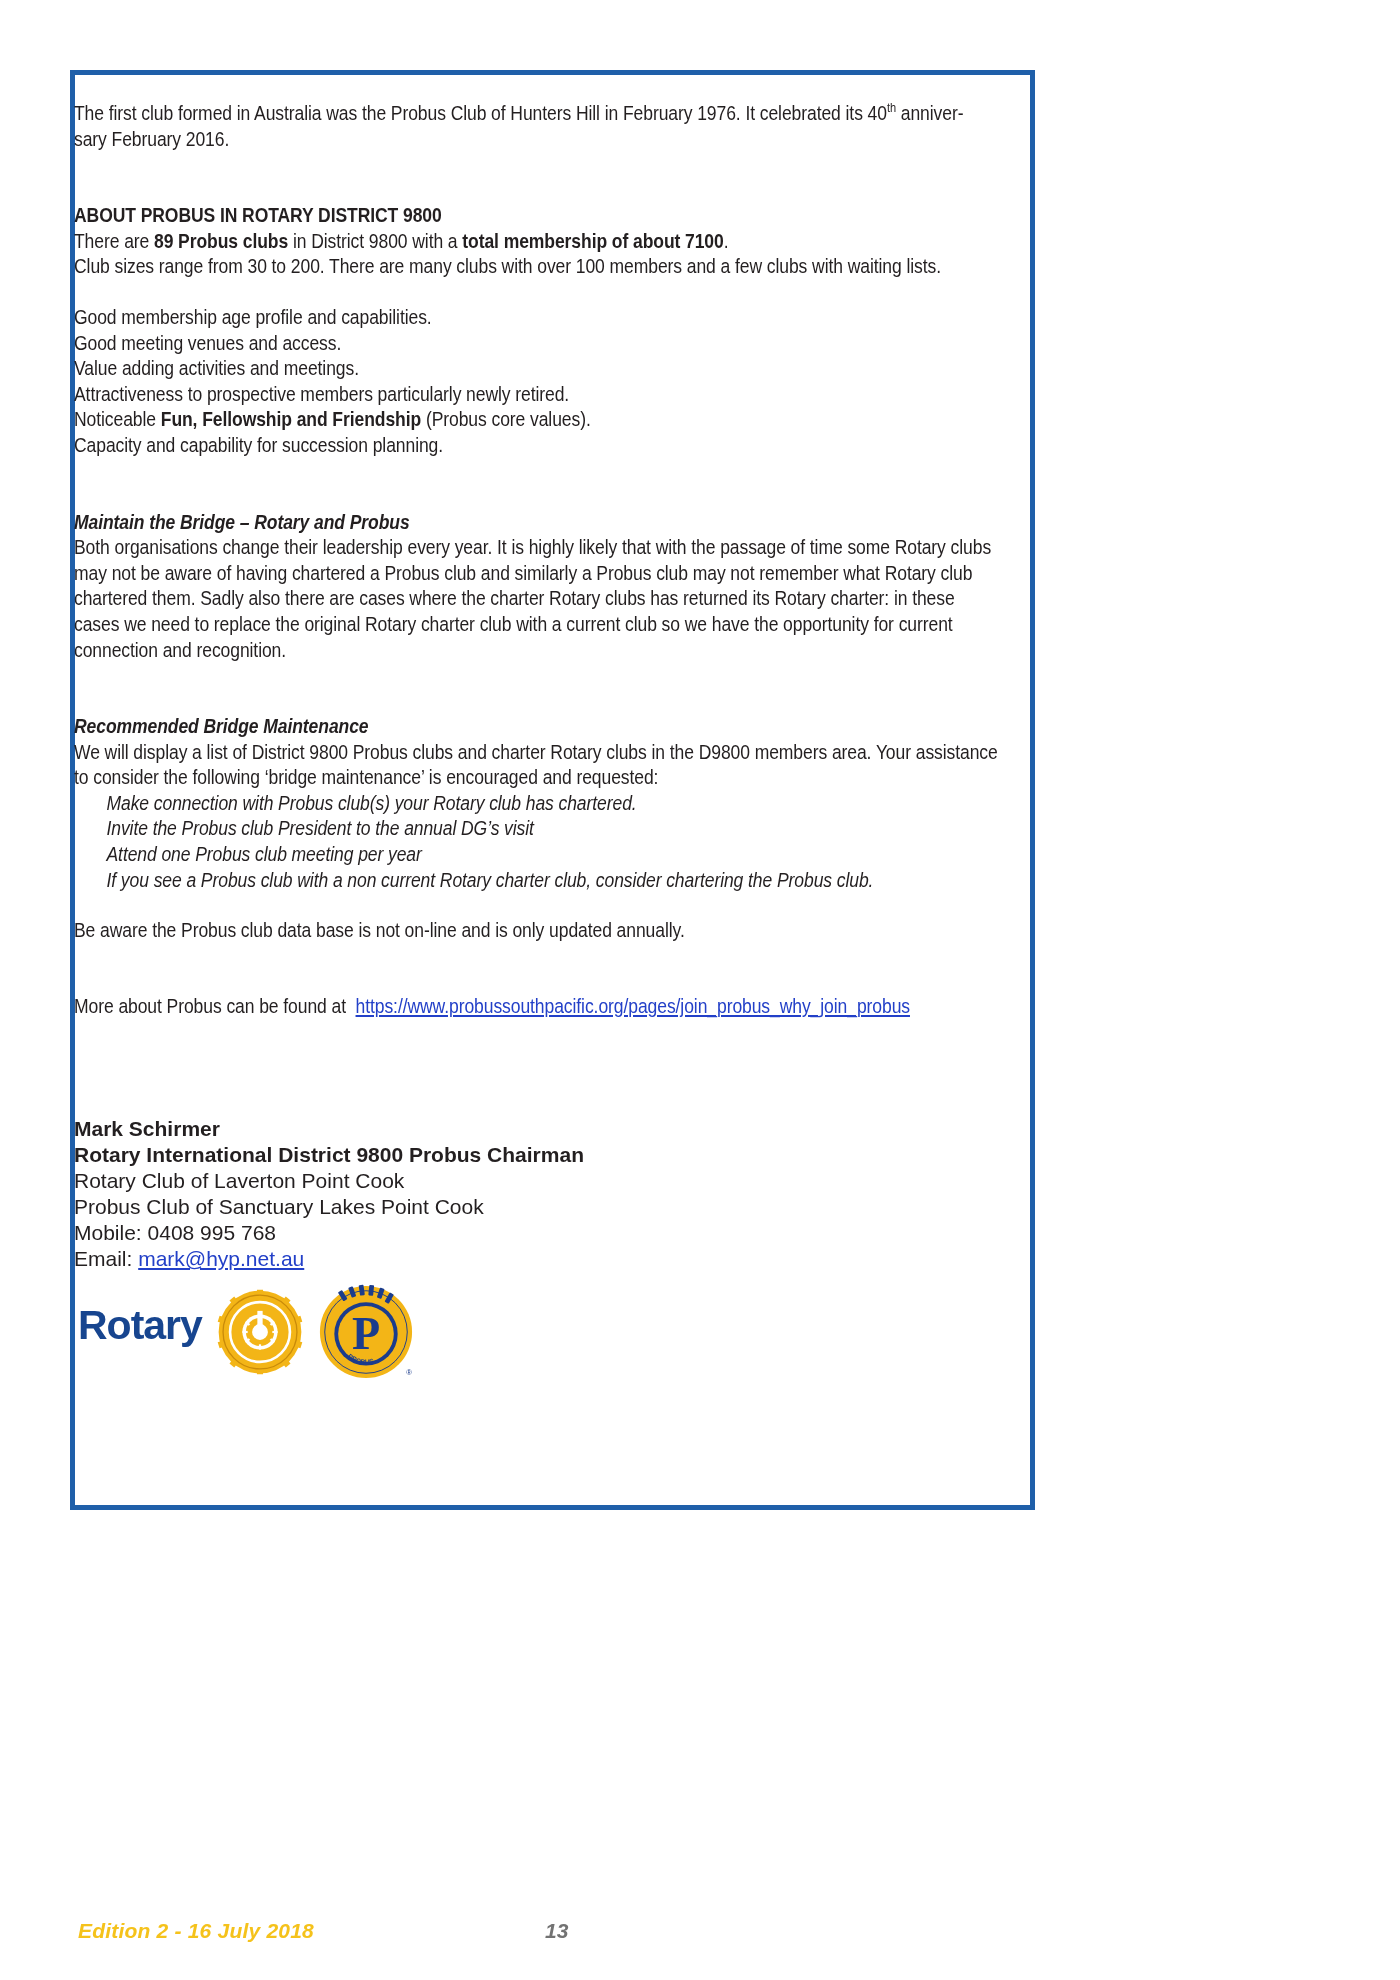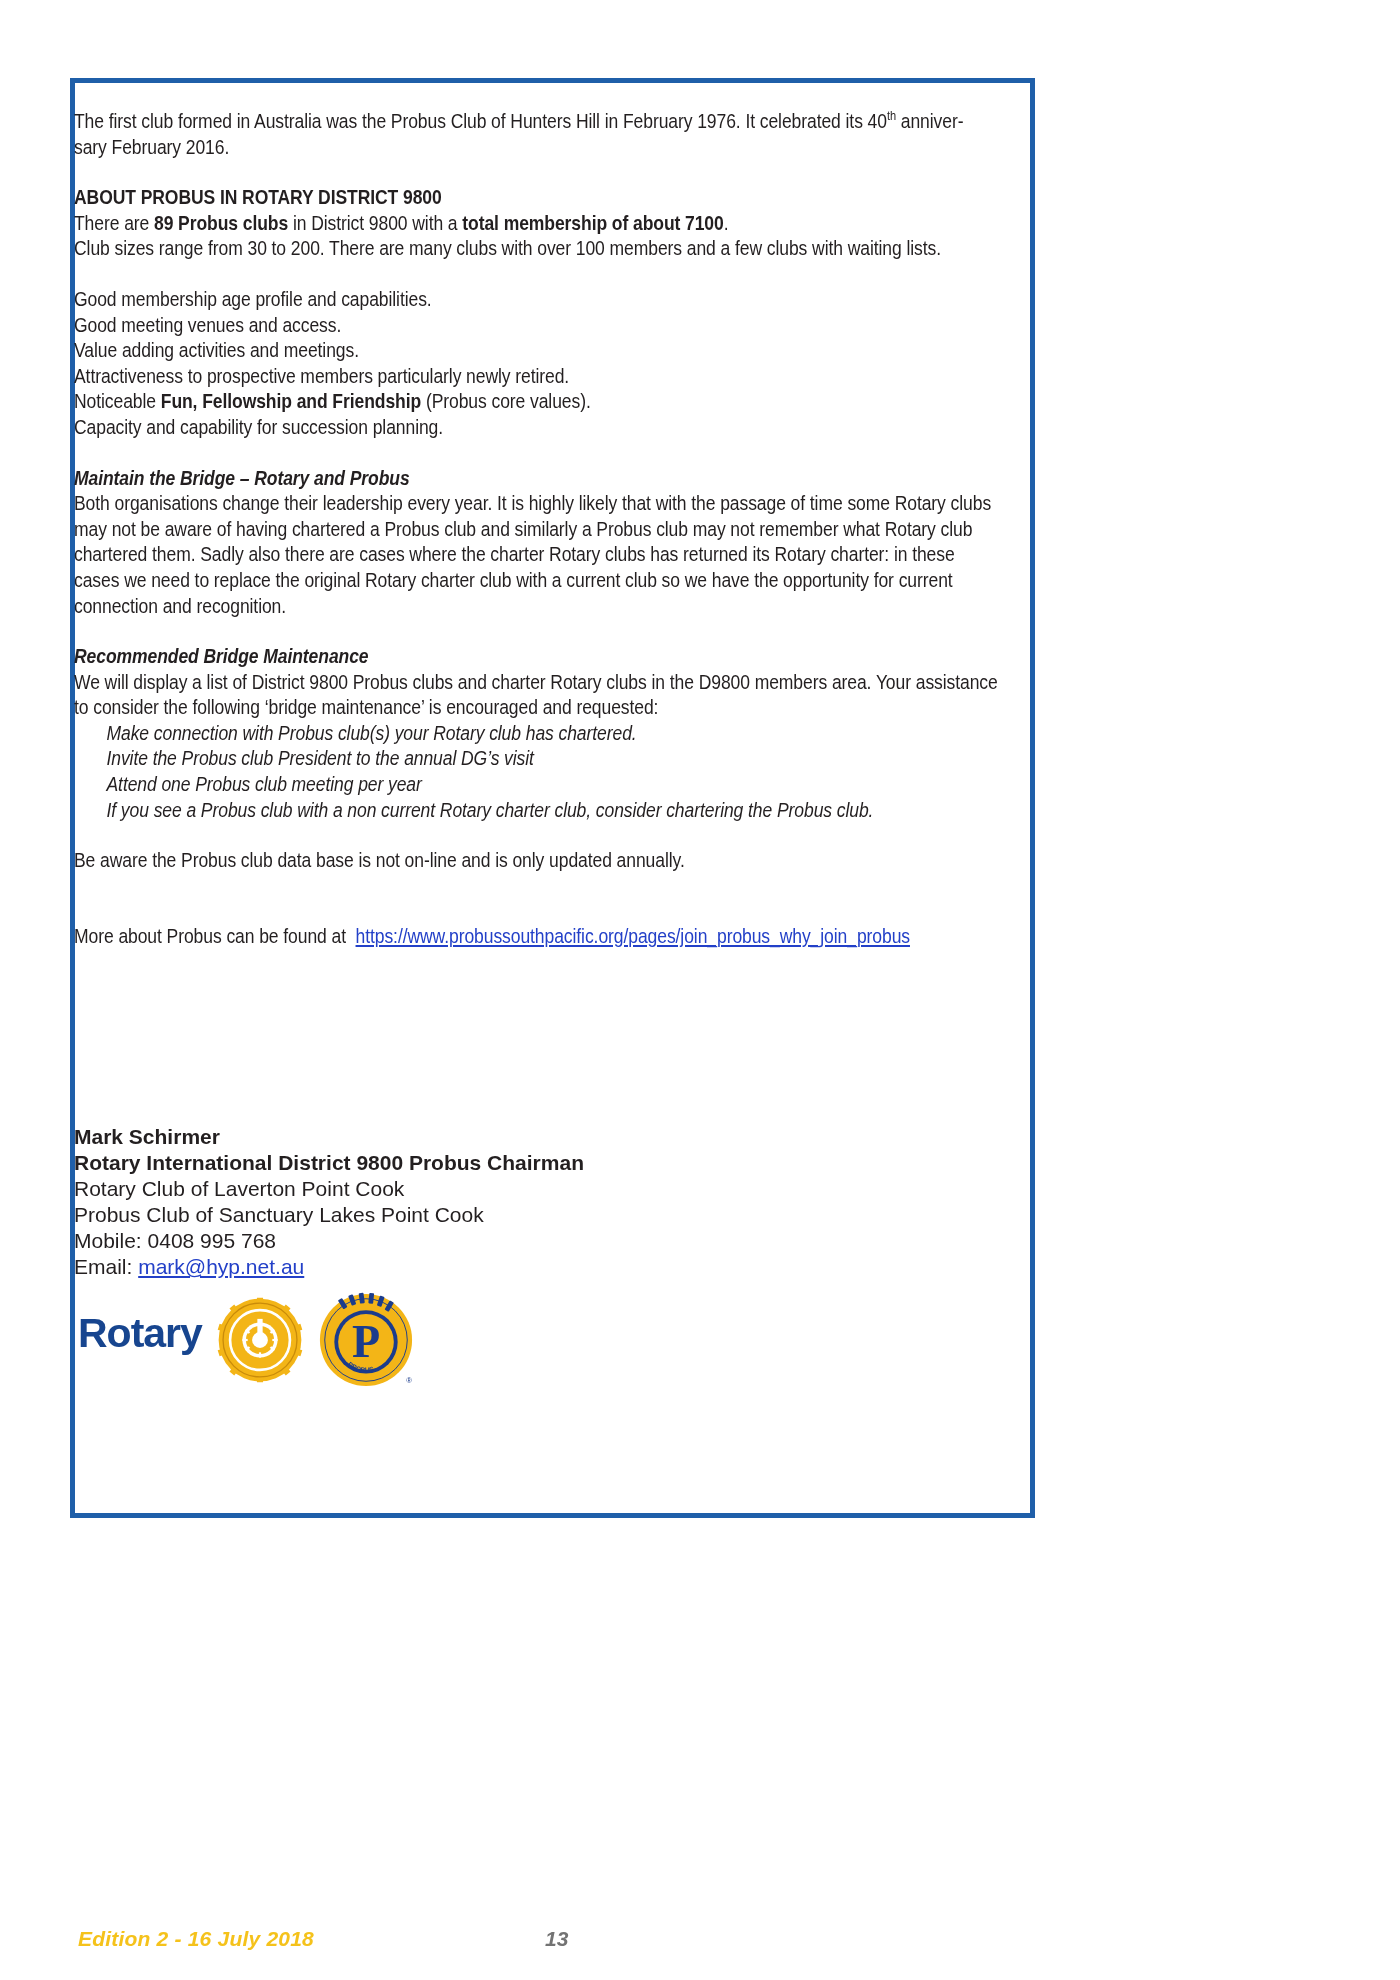--- a/index.html
+++ b/index.html
@@ -11,21 +11,21 @@
     height: 1980px;
     background: #ffffff;
     font-family: "Liberation Sans", sans-serif;
     position: relative;
     overflow: hidden;
   }
 
   
   #page {
     position: absolute;
-    left: 0; top: 12px;
+    left: 0; top: 4px;
     width: 1400px;
     height: 1892px;
     background: #ffffff;
   }
 
   #content-frame {
     position: absolute;
     left: 70px;
     top: 66px;
     width: 955px;          
@@ -44,20 +44,21 @@
 
   
   .narrow {
     font-family: "Liberation Sans Narrow", "Liberation Sans", sans-serif;
     font-stretch: condensed;
     font-size: 20.5px;
     line-height: 25.6px;
     color: #231f20;
     letter-spacing: -0.1px;
     transform-origin: left top;
+    margin-top: 26px;
   }
   
   .sq {
     display: block;
     transform: scaleX(0.855);
     transform-origin: left center;
     width: 117%;
     white-space: pre-wrap;
   }
   .para { margin: 0 0 0 0; }

